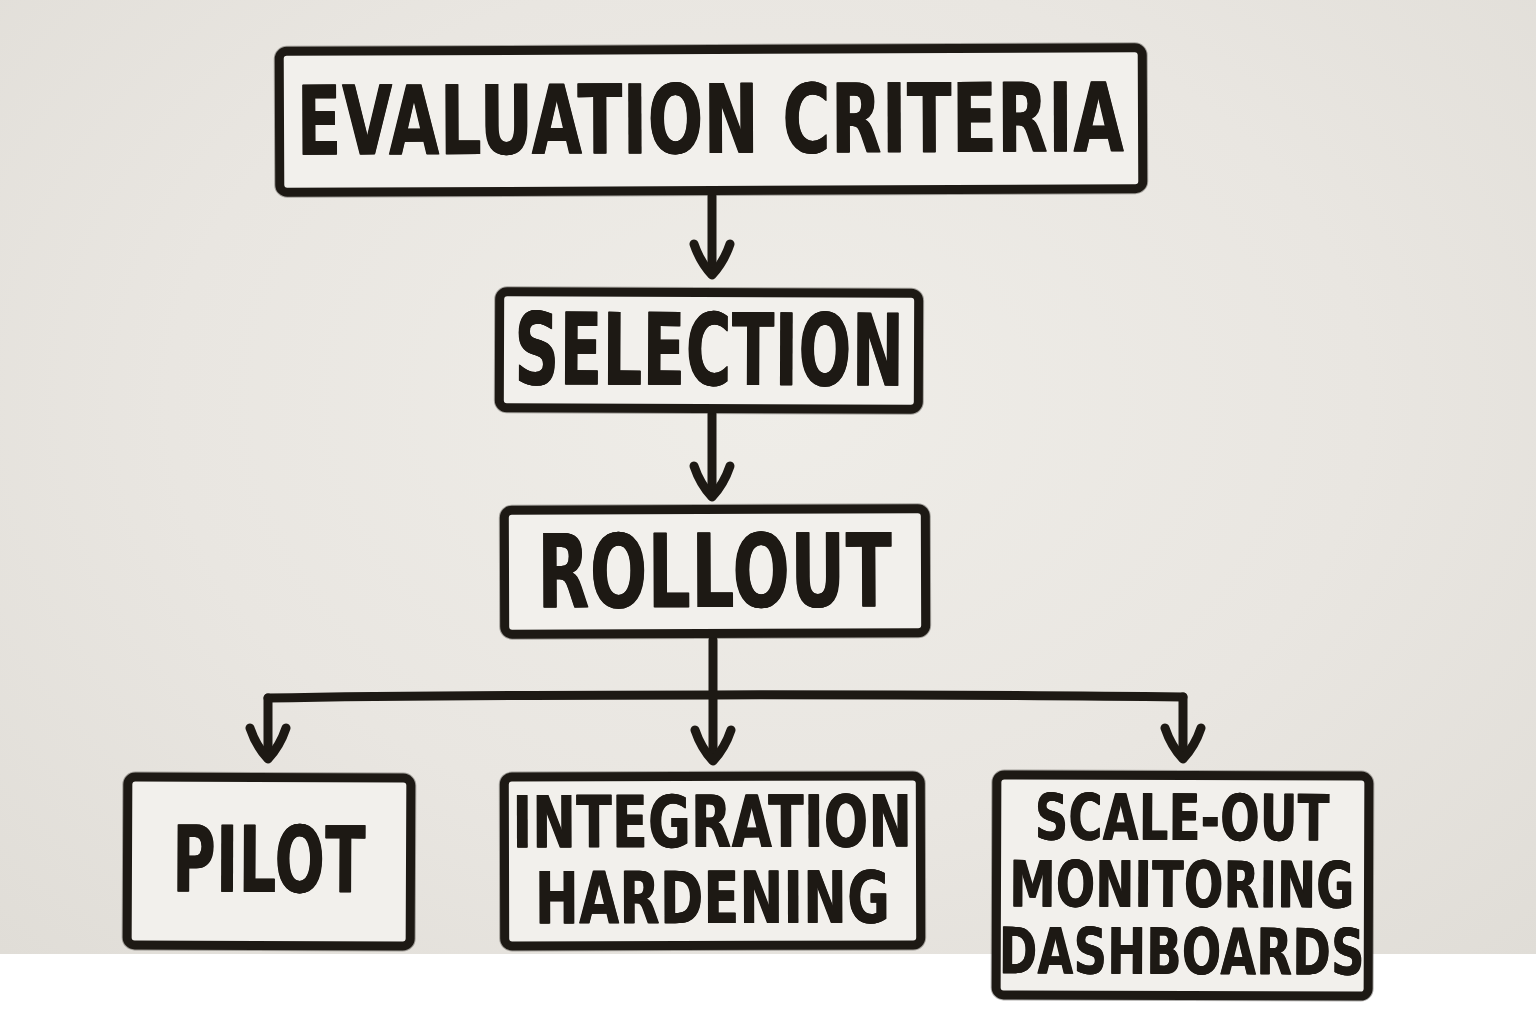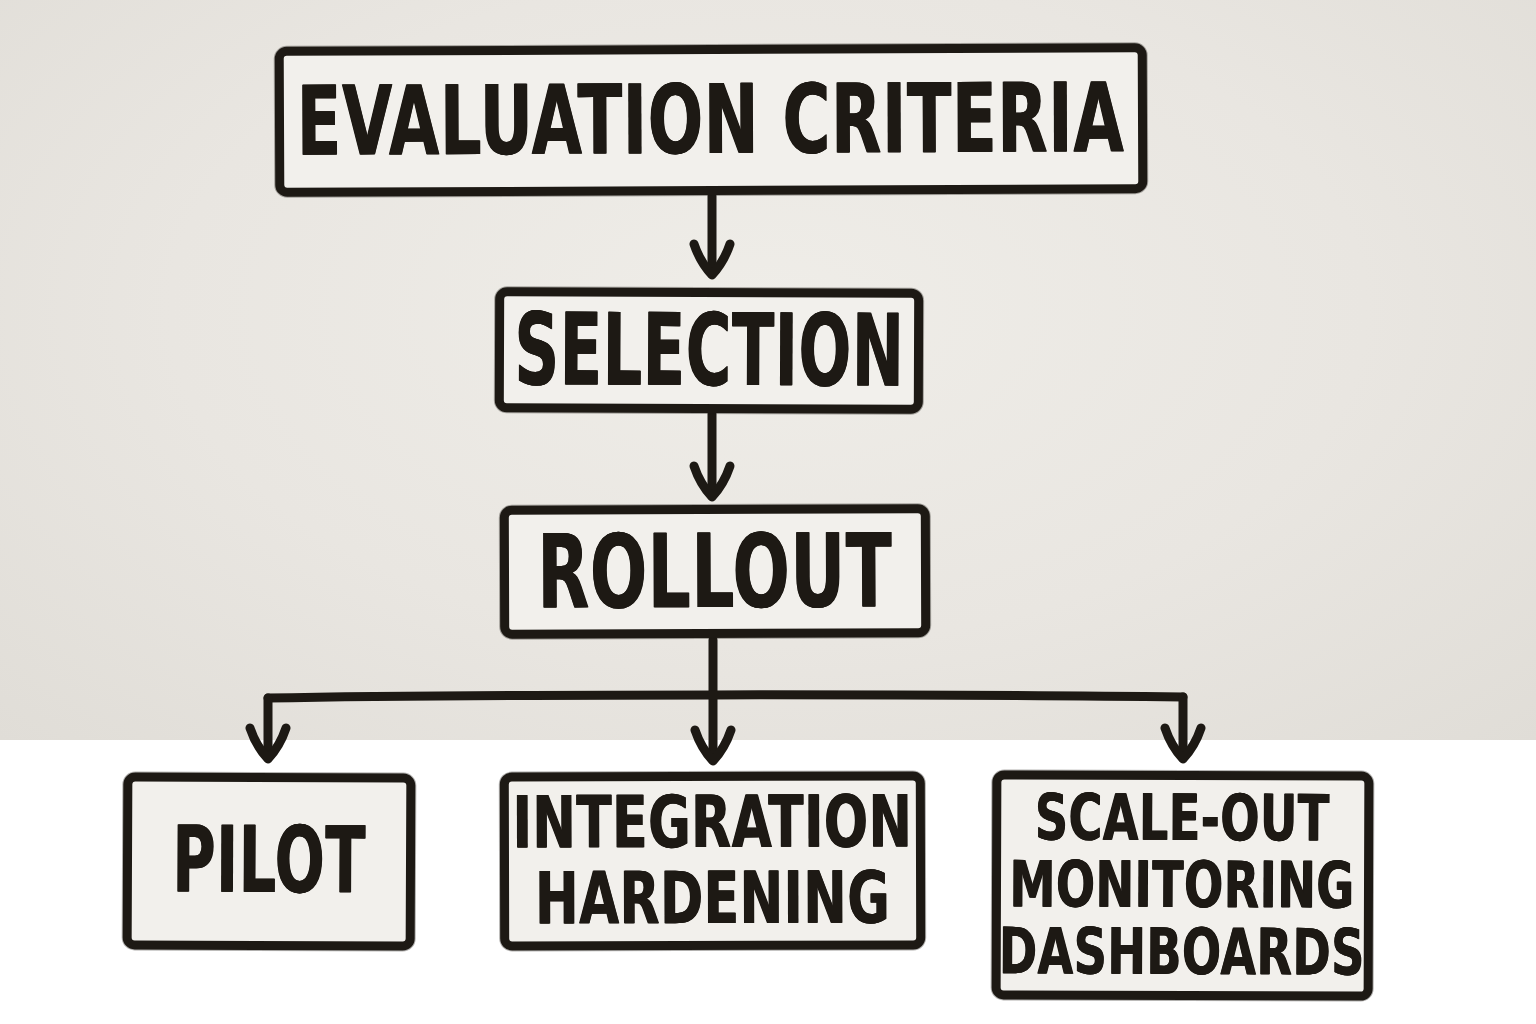--- a/index.html
+++ b/index.html
@@ -6,21 +6,21 @@
     margin: 0;
     padding: 0;
     width: 1536px;
     height: 1024px;
     overflow: hidden;
     font-family: "DejaVu Sans", "Liberation Sans", sans-serif;
   }
   .canvas {
     position: relative;
     width: 1536px;
-    height: 740px;
+    height: 954px;
     background: radial-gradient(ellipse at 50% 42%, #efede8 0%, #e9e6e1 55%, #e0ddd7 100%);
   }
   svg.edges {
     position: absolute;
     left: 0; top: 0;
     width: 1536px; height: 1024px;
     display: block;
   }
   .edge-stroke {
     fill: none;

